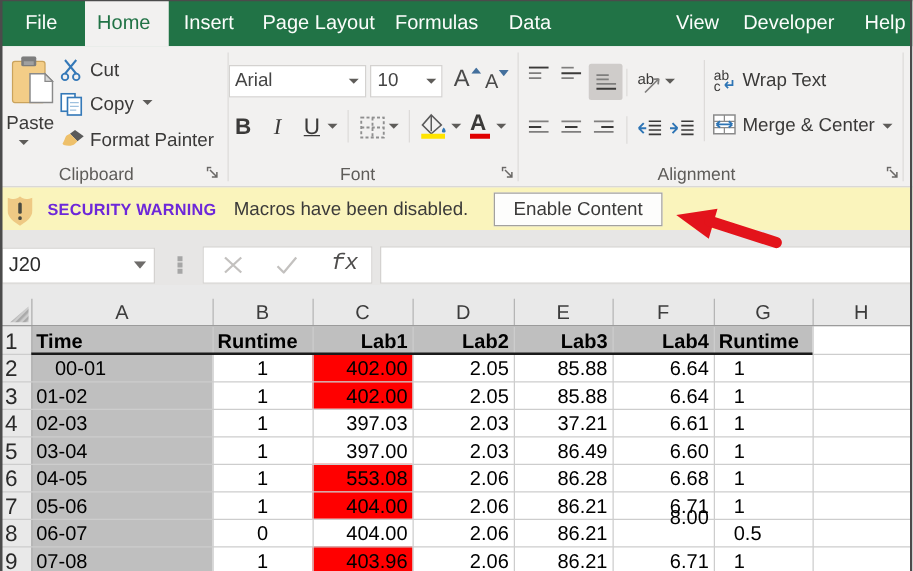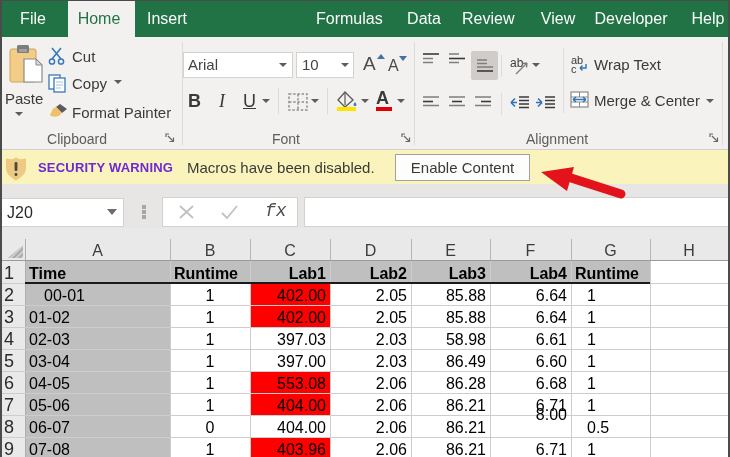--- a/index.html
+++ b/index.html
@@ -40,23 +40,23 @@
 .bt { position:absolute; left:0; top:0; width:730px; height:1px; background:#4b4b4b; z-index:50; }
 </style></head>
 <body>
 <div id="wrap">
 
 <div class="tabbar"></div>
 <div class="hometab"></div>
 <div class="tab" style="left:14px;width:38px">File</div>
 <div class="tab" style="left:75px;width:48px;color:#217346">Home</div>
 <div class="tab" style="left:147px;width:38px">Insert</div>
+<div class="tab" style="left:210px;width:82px">Page Layout</div>
 <div class="tab" style="left:316px;width:62px">Formulas</div>
 <div class="tab" style="left:406px;width:36px">Data</div>
-<div class="tab" style="left:462px;width:52px">Review</div>
 <div class="tab" style="left:538px;width:40px">View</div>
 <div class="tab" style="left:594px;width:74px">Developer</div>
 <div class="tab" style="left:688px;width:40px">Help</div>
 
 <div class="ribbon"></div>
 <div class="gsep" style="left:182px"></div>
 <div class="gsep" style="left:414px"></div>
 <div class="gsep" style="left:722px"></div>
 
 <svg class="abs" style="left:9px;top:45px" width="34" height="40" viewBox="0 0 34 40">
@@ -302,21 +302,21 @@
 <div class="abs cell" style="left:170px;top:305px;width:80px;text-align:center">1</div>
 <div class="abs cell" style="left:250px;top:305px;width:76px;text-align:right">402.00</div>
 <div class="abs cell" style="left:330px;top:305px;width:77px;text-align:right">2.05</div>
 <div class="abs cell" style="left:411px;top:305px;width:75px;text-align:right">85.88</div>
 <div class="abs cell" style="left:490px;top:305px;width:77px;text-align:right">6.64</div>
 <div class="abs cell" style="left:587px;top:305px;width:60px">1</div>
 <div class="abs cell" style="left:29px;top:327px;width:120px">02-03</div>
 <div class="abs cell" style="left:170px;top:327px;width:80px;text-align:center">1</div>
 <div class="abs cell" style="left:250px;top:327px;width:76px;text-align:right">397.03</div>
 <div class="abs cell" style="left:330px;top:327px;width:77px;text-align:right">2.03</div>
-<div class="abs cell" style="left:411px;top:327px;width:75px;text-align:right">58.98</div>
+<div class="abs cell" style="left:411px;top:327px;width:75px;text-align:right">37.21</div>
 <div class="abs cell" style="left:490px;top:327px;width:77px;text-align:right">6.61</div>
 <div class="abs cell" style="left:587px;top:327px;width:60px">1</div>
 <div class="abs cell" style="left:29px;top:349px;width:120px">03-04</div>
 <div class="abs cell" style="left:170px;top:349px;width:80px;text-align:center">1</div>
 <div class="abs cell" style="left:250px;top:349px;width:76px;text-align:right">397.00</div>
 <div class="abs cell" style="left:330px;top:349px;width:77px;text-align:right">2.03</div>
 <div class="abs cell" style="left:411px;top:349px;width:75px;text-align:right">86.49</div>
 <div class="abs cell" style="left:490px;top:349px;width:77px;text-align:right">6.60</div>
 <div class="abs cell" style="left:587px;top:349px;width:60px">1</div>
 <div class="abs cell" style="left:29px;top:371px;width:120px">04-05</div>

